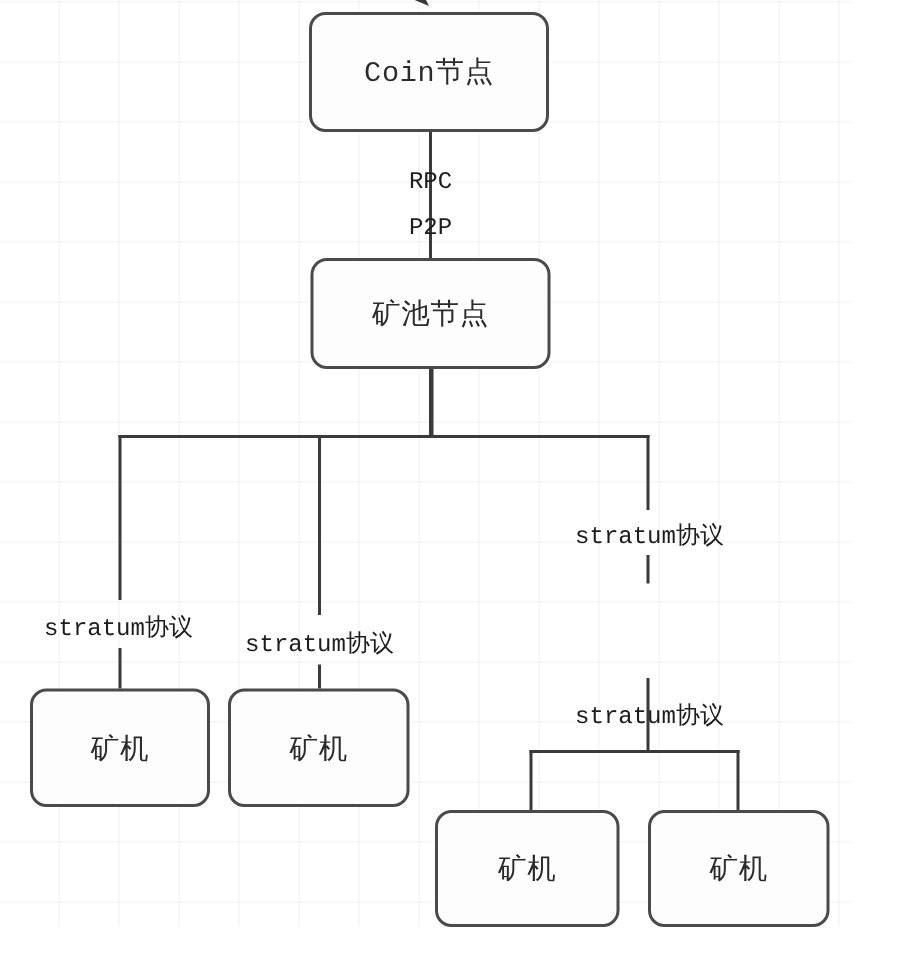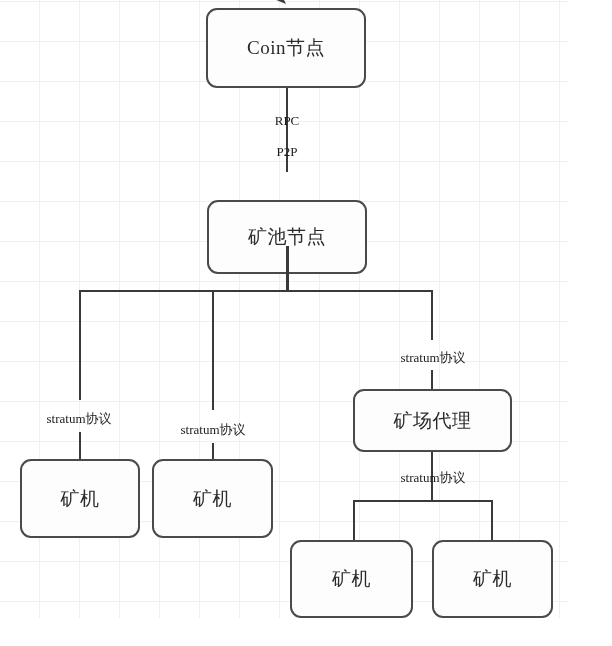--- a/index.html
+++ b/index.html
@@ -11,21 +11,21 @@
     position: relative;
     width: 568px;
     height: 646px;
     background-color: #ffffff;
     background-image:
       linear-gradient(to right, #f0f0f0 1px, transparent 1px),
       linear-gradient(to bottom, #f0f0f0 1px, transparent 1px);
     background-size: 40px 40px;
     background-position: -1px 1px;
     overflow: hidden;
-    font-family: Liberation Serif, serif;
+    font-family: Liberation Mono, monospace;
   }
   #grid-mask-bottom {
     position: absolute;
     left: 0;
     top: 618px;
     width: 612px;
     height: 28px;
     background: #ffffff;
   }
   .node {
@@ -38,21 +38,21 @@
     align-items: center;
     justify-content: center;
     color: #2b2b2b;
     font-size: 19px;
     letter-spacing: 0.5px;
     white-space: nowrap;
   }
   .label {
     position: absolute;
     color: #1d1d1d;
-    font-size: 13px;
+    font-size: 16px;
     white-space: nowrap;
     line-height: 20px;
   }
   .label.center {
     transform: translateX(-50%);
     text-align: center;
   }
   .vline {
     position: absolute;
     background: #3a3a3a;
@@ -84,21 +84,21 @@
 
   <div class="node" style="left:206px; top:8px; width:160px; height:80px;">
     <span>Coin节点</span>
   </div>
 
   <div class="vline" style="left:286px; top:88px; height:84px;"></div>
 
   <div class="label center" style="left:287px; top:111px;">RPC</div>
   <div class="label center" style="left:287px; top:142px;">P2P</div>
 
-  <div class="node" style="left:207px; top:172px; width:160px; height:74px;margin-top:28px;">
+  <div class="node" style="left:207px; top:172px; width:160px; height:74px;">
     <span>矿池节点</span>
   </div>
 
   <div class="vline thick" style="left:286px; top:246px; height:45px;"></div>
 
   <div class="hline" style="left:79px; top:290px; width:354px;"></div>
 
   <div class="vline" style="left:79px; top:290px; height:110px;"></div>
   <div class="label center" style="left:79px; top:409px;">stratum协议</div>
   <div class="vline" style="left:79px; top:432px; height:27px;"></div>
@@ -112,23 +112,20 @@
   <div class="vline" style="left:431px; top:370px; height:19px;"></div>
 
   <div class="node" style="left:20px; top:459px; width:120px; height:79px;">
     <span>矿机</span>
   </div>
 
   <div class="node" style="left:152px; top:459px; width:121px; height:79px;">
     <span>矿机</span>
   </div>
 
-  <div class="node" style="left:353px; top:389px; width:159px; height:63px;">
-    <span>矿场代理</span>
-  </div>
 
   <div class="vline" style="left:431px; top:452px; height:49px;"></div>
   <div class="label center" style="left:433px; top:468px;">stratum协议</div>
 
   <div class="hline" style="left:353px; top:500px; width:140px;"></div>
 
   <div class="vline" style="left:353px; top:500px; height:41px;"></div>
   <div class="vline" style="left:491px; top:500px; height:41px;"></div>
 
   <div class="node" style="left:290px; top:540px; width:123px; height:78px;">

